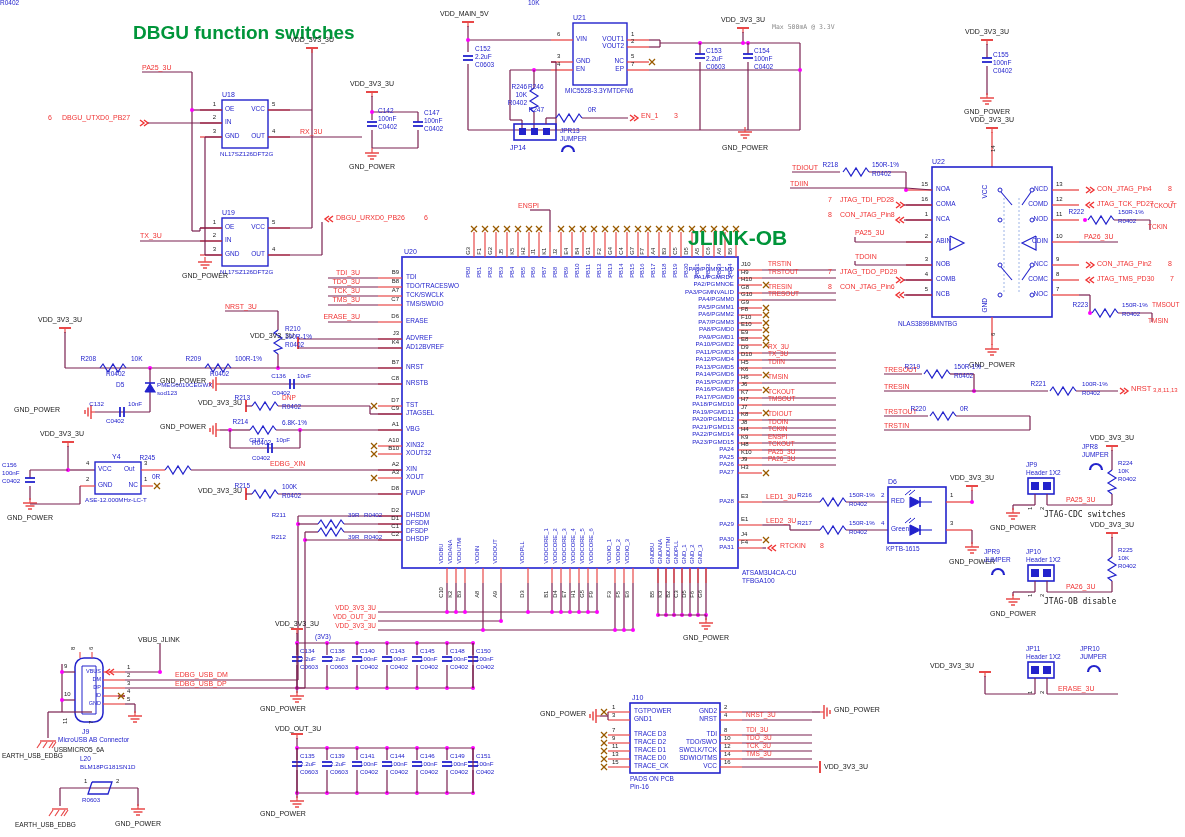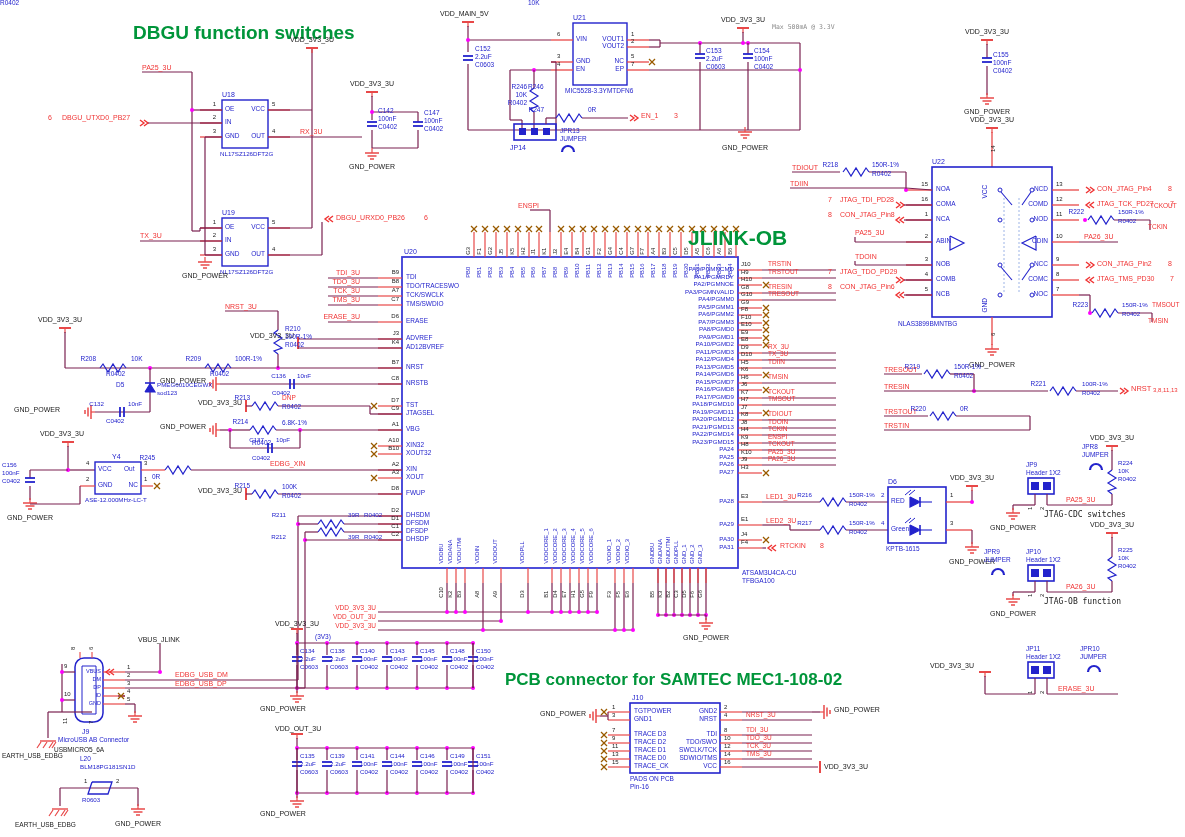--- a/index.html
+++ b/index.html
@@ -881,21 +881,20 @@
       <line x1="138" y1="804" x2="138" y2="809" stroke="#e84848" stroke-width="1.2"></line>
       <line x1="131" y1="809" x2="145" y2="809" stroke="#e84848" stroke-width="1.5"></line>
       <line x1="133.5" y1="812" x2="142.5" y2="812" stroke="#e84848" stroke-width="1.5"></line>
       <line x1="136" y1="815" x2="140" y2="815" stroke="#e84848" stroke-width="1.5"></line>
       <circle cx="62" cy="672" r="2" fill="#ff00ff"></circle>
       <circle cx="62" cy="700" r="2" fill="#ff00ff"></circle>
       <circle cx="160" cy="672" r="2" fill="#ff00ff"></circle>
     </svg>
   <div class="t" style="left:133px;top:22px">DBGU function switches</div>
   <div class="t" style="left:688px;top:226px;font-size:21px">JLINK-OB</div>
-  <div class="t" style="left:505px;top:670px;font-size:17px">PCB connector for SAMTEC MEC1-108-02</div>
   <div class="lbl gr mono" style="left:772px;top:24px;font-size:6.5px">Max 500mA @ 3.3V</div>
   <div id="labels">
       <span class="lbl b" style="font-size: 7px; left: 222px; top: 91px;">U18</span>
       <span class="lbl b" style="font-size: 6.2px; left: 220px; top: 151px;">NL17SZ126DFT2G</span>
       <span class="lbl k" style="font-size: 6px; left: 216px; top: 101px; transform: translateX(-100%);">1</span>
       <span class="lbl b" style="font-size: 6.5px; left: 225px; top: 106px;">OE</span>
       <span class="lbl k" style="font-size: 6px; left: 216px; top: 114px; transform: translateX(-100%);">2</span>
       <span class="lbl b" style="font-size: 6.5px; left: 225px; top: 119px;">IN</span>
       <span class="lbl k" style="font-size: 6px; left: 216px; top: 128px; transform: translateX(-100%);">3</span>
       <span class="lbl b" style="font-size: 6.5px; left: 225px; top: 133px;">GND</span>
@@ -1392,21 +1391,21 @@
       <span class="lbl k" style="font-size: 6px; left: 1033px; top: 591px; transform-origin: 0px 100%; transform: rotate(-90deg);">1</span>
       <span class="lbl k" style="font-size: 6px; left: 1045px; top: 591px; transform-origin: 0px 100%; transform: rotate(-90deg);">2</span>
       <span class="lbl b" style="font-size: 6.5px; left: 984px; top: 549px;">JPR9</span>
       <span class="lbl b" style="font-size: 6.5px; left: 984px; top: 557px;">JUMPER</span>
       <span class="lbl k" style="font-size: 7px; left: 1013px; top: 610px; transform: translateX(-50%);">GND_POWER</span>
       <span class="lbl r" style="font-size: 7px; left: 1066px; top: 583px;">PA26_3U</span>
       <span class="lbl k" style="font-size: 7px; left: 1112px; top: 521px; transform: translateX(-50%);">VDD_3V3_3U</span>
       <span class="lbl b" style="font-size: 6.2px; left: 1118px; top: 547px;">R225</span>
       <span class="lbl b" style="font-size: 6.2px; left: 1118px; top: 555px;">10K</span>
       <span class="lbl b" style="font-size: 6.2px; left: 1118px; top: 563px;">R0402</span>
-      <span class="lbl k mono" style="font-size: 8px; left: 1044px; top: 598px;">JTAG-OB function</span>
+      <span class="lbl k mono" style="font-size: 8px; left: 1044px; top: 598px;">JTAG-OB disable</span>
       <span class="lbl b" style="font-size: 6.5px; left: 1026px; top: 646px;">JP11</span>
       <span class="lbl b" style="font-size: 6.5px; left: 1026px; top: 654px;">Header 1X2</span>
       <span class="lbl k" style="font-size: 6px; left: 1033px; top: 688px; transform-origin: 0px 100%; transform: rotate(-90deg);">1</span>
       <span class="lbl k" style="font-size: 6px; left: 1045px; top: 688px; transform-origin: 0px 100%; transform: rotate(-90deg);">2</span>
       <span class="lbl b" style="font-size: 6.5px; left: 1080px; top: 646px;">JPR10</span>
       <span class="lbl b" style="font-size: 6.5px; left: 1080px; top: 654px;">JUMPER</span>
       <span class="lbl k" style="font-size: 7px; left: 930px; top: 662px;">VDD_3V3_3U</span>
       <span class="lbl r" style="font-size: 7px; left: 1058px; top: 685px;">ERASE_3U</span>
       <span class="lbl k" style="font-size: 7px; left: 275px; top: 620px;">VDD_3V3_3U</span>
       <span class="lbl b" style="font-size: 6.2px; left: 300px; top: 648px;">C134</span>

